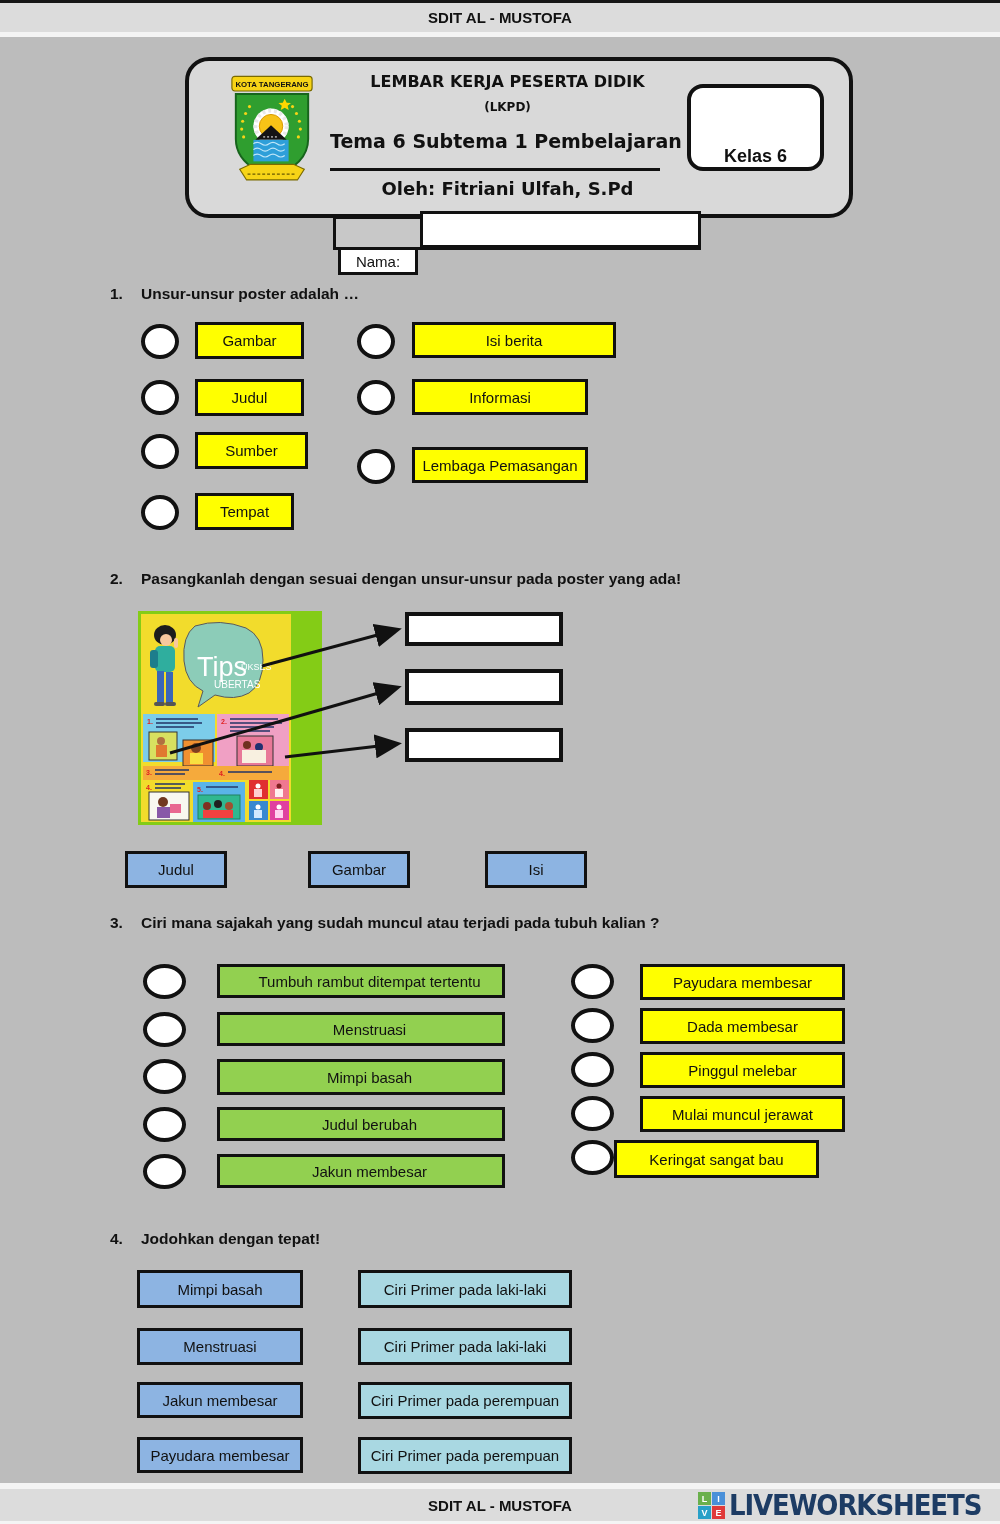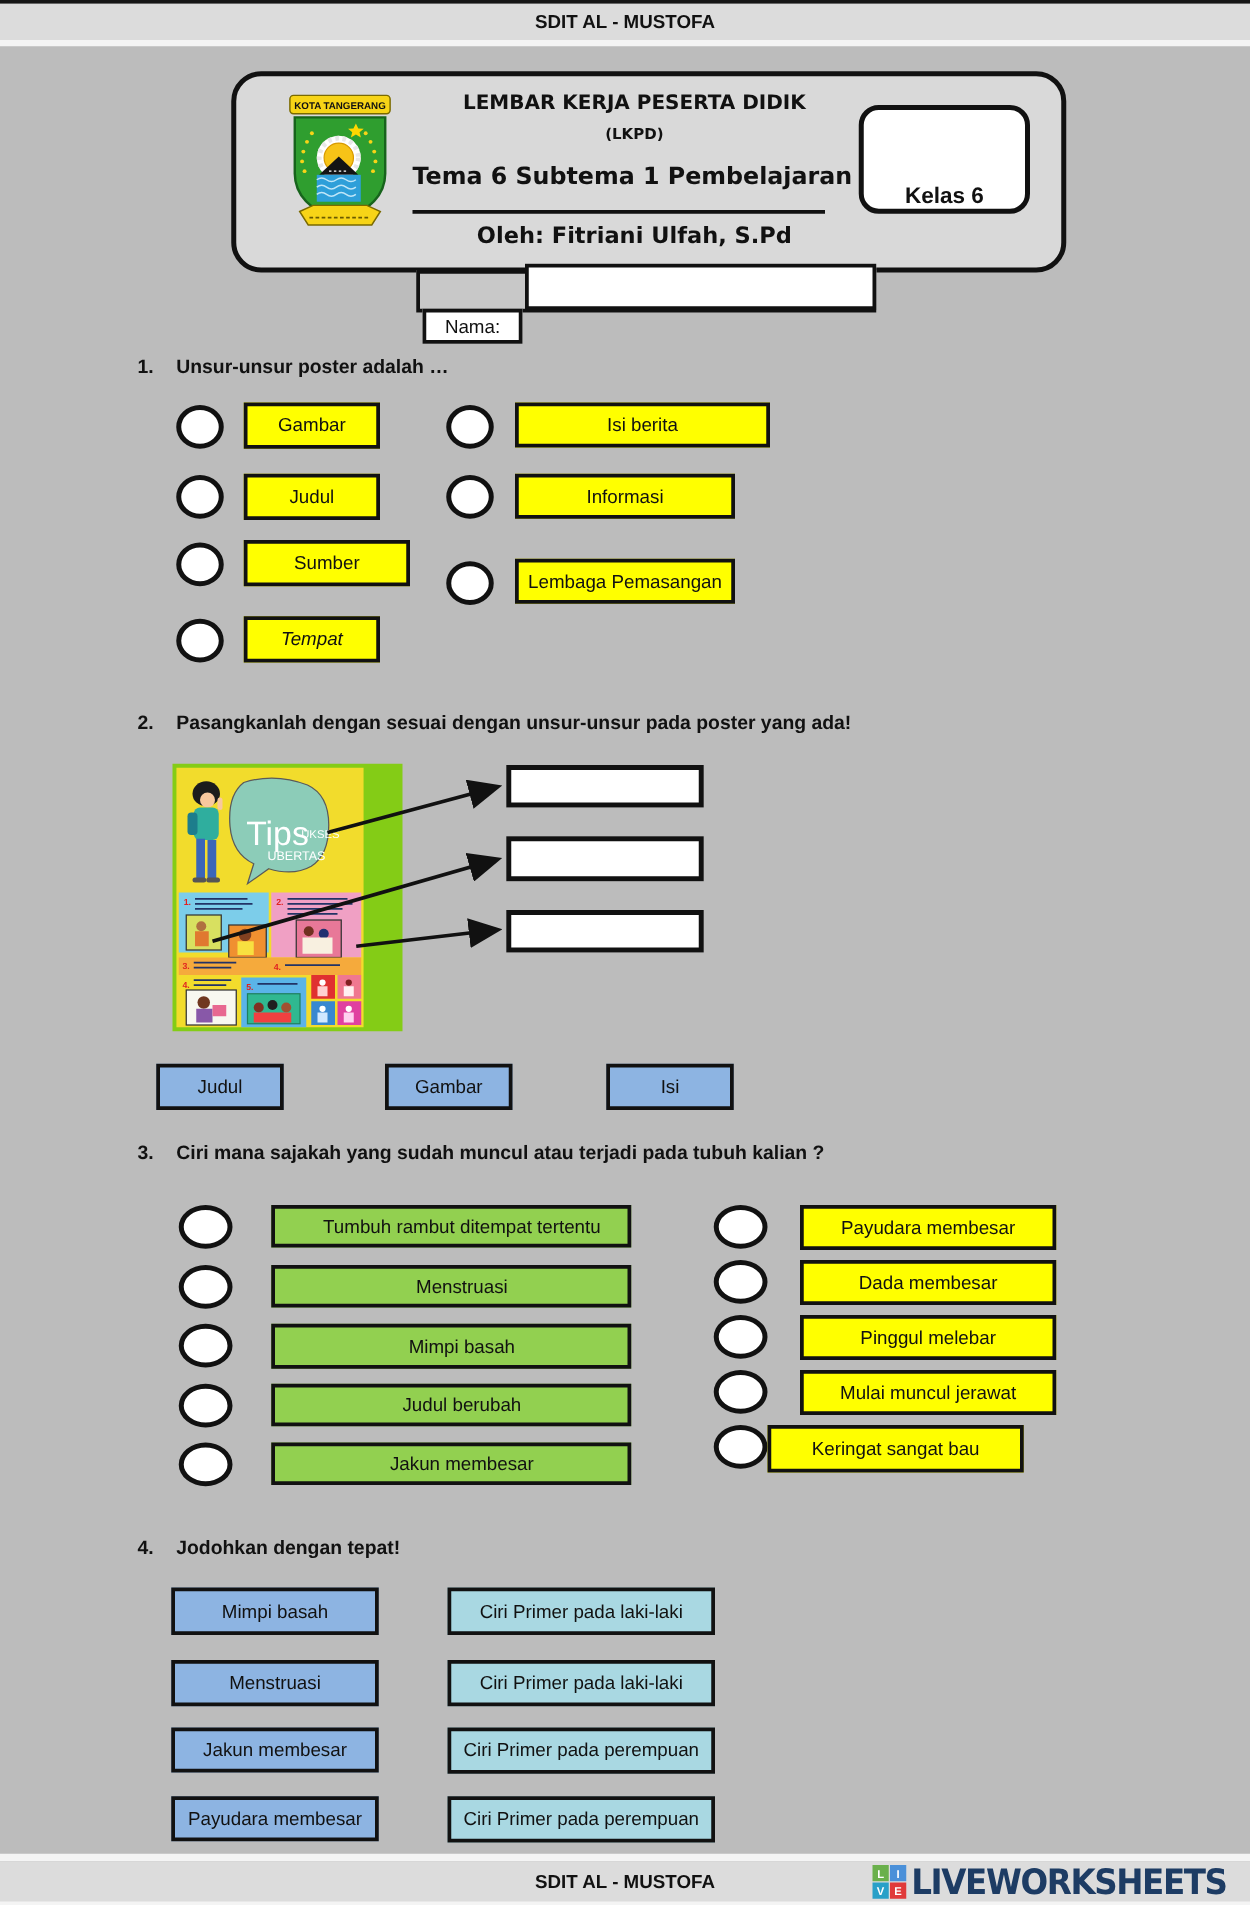--- a/index.html
+++ b/index.html
@@ -82,23 +82,23 @@
 <input class="abs winput" style="left: 420px; top: 211px; width: 281px; height: 37px; border-width: 3px;" value="">
 
 <div class="abs qtitle" style="left:110px;top:285px;">1.</div>
 <div class="abs qtitle" style="left:141px;top:285px;">Unsur-unsur poster adalah …</div>
 
 <div class="abs circle" style="left:141px;top:324px;width:38px;height:35px;"></div>
 <div class="abs optbox yellow" style="left:195px;top:322px;width:109px;height:37px;">Gambar</div>
 <div class="abs circle" style="left:141px;top:380px;width:38px;height:35px;"></div>
 <div class="abs optbox yellow" style="left:195px;top:379px;width:109px;height:37px;">Judul</div>
 <div class="abs circle" style="left:141px;top:434px;width:38px;height:35px;"></div>
-<div class="abs optbox yellow" style="left:195px;top:432px;width:133px;height:37px;">Sumber</div>
+<div class="abs optbox yellow" style="left:195px;top:432px;width:113px;height:37px;">Sumber</div>
 <div class="abs circle" style="left:141px;top:495px;width:38px;height:35px;"></div>
-<div class="abs optbox yellow" style="left:195px;top:493px;width:109px;height:37px;font-style:italic;">Tempat</div>
+<div class="abs optbox yellow" style="left:195px;top:493px;width:99px;height:37px;">Tempat</div>
 
 <div class="abs circle" style="left:357px;top:324px;width:38px;height:35px;"></div>
 <div class="abs optbox yellow" style="left:412px;top:322px;width:204px;height:36px;">Isi berita</div>
 <div class="abs circle" style="left:357px;top:380px;width:38px;height:35px;"></div>
 <div class="abs optbox yellow" style="left:412px;top:379px;width:176px;height:36px;">Informasi</div>
 <div class="abs circle" style="left:357px;top:449px;width:38px;height:35px;"></div>
 <div class="abs optbox yellow" style="left:412px;top:447px;width:176px;height:36px;">Lembaga Pemasangan</div>
 
 <div class="abs qtitle" style="left:110px;top:570px;">2.</div>
 <div class="abs qtitle" style="left:141px;top:570px;">Pasangkanlah dengan sesuai dengan unsur-unsur pada poster yang ada!</div>

